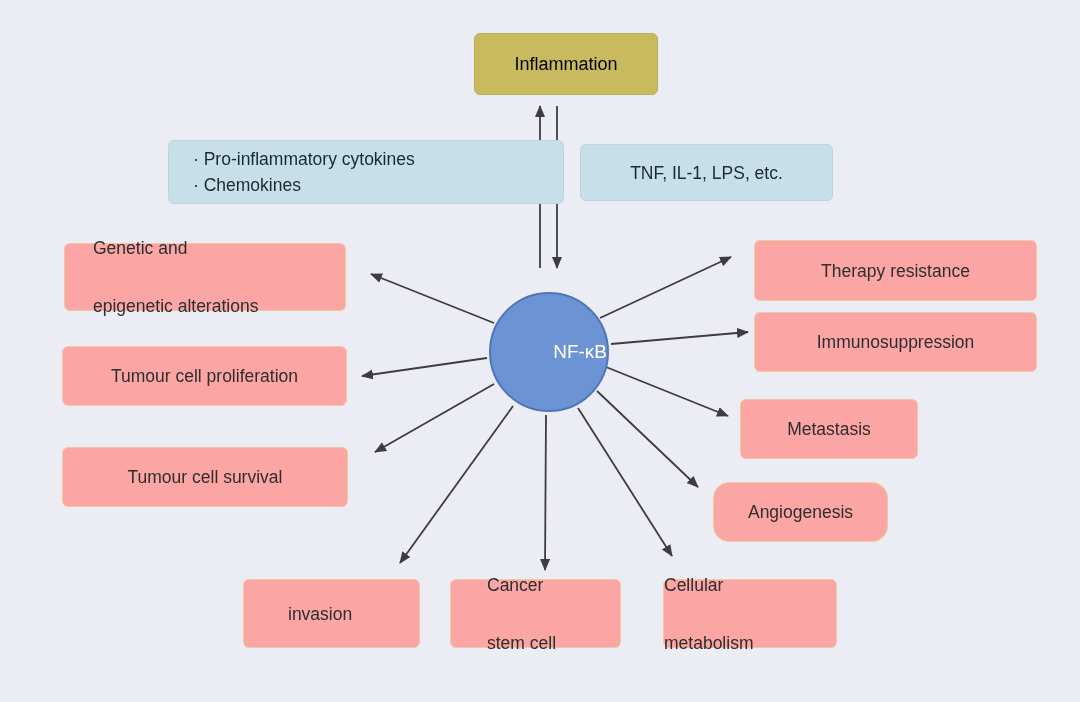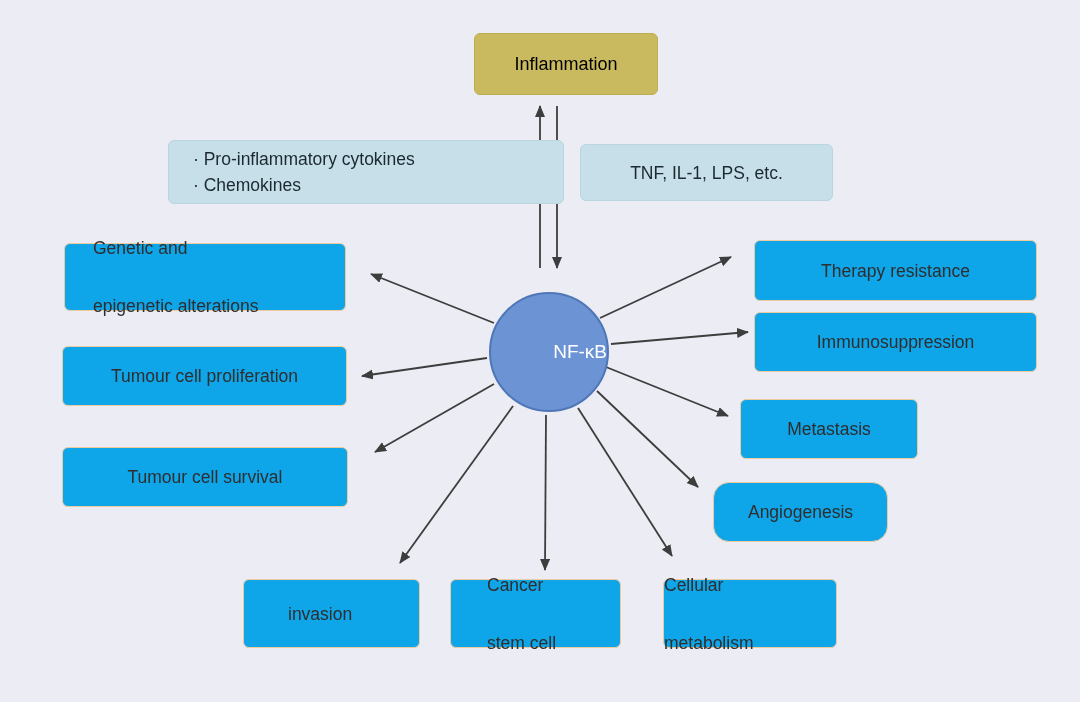--- a/index.html
+++ b/index.html
@@ -50,21 +50,21 @@
   }
   .info.mediators {
     left: 168px; top: 140px; width: 396px; height: 64px;
     padding-left: 24px;
   }
   .info.stimuli {
     left: 580px; top: 144px; width: 253px; height: 57px;
     align-items: center; text-align: center;
   }
   .effect {
-    background: #0ea5e9;
+    background: #fca5a5;
     border: 1.5px solid #eecb9f;
     gap: 32px;
   }
   .effect.genetic        { left: 64px;  top: 243px; width: 282px; height: 68px; padding-left: 28px; }
   .effect.proliferation  { left: 62px;  top: 346px; width: 285px; height: 60px; }
   .effect.survival       { left: 62px;  top: 447px; width: 286px; height: 60px; }
   .effect.therapy        { left: 754px; top: 240px; width: 283px; height: 61px; }
   .effect.immuno         { left: 754px; top: 312px; width: 283px; height: 60px; }
   .effect.metastasis     { left: 740px; top: 399px; width: 178px; height: 60px; }
   .effect.angiogenesis   { left: 713px; top: 482px; width: 175px; height: 60px; border-radius: 16px; }

